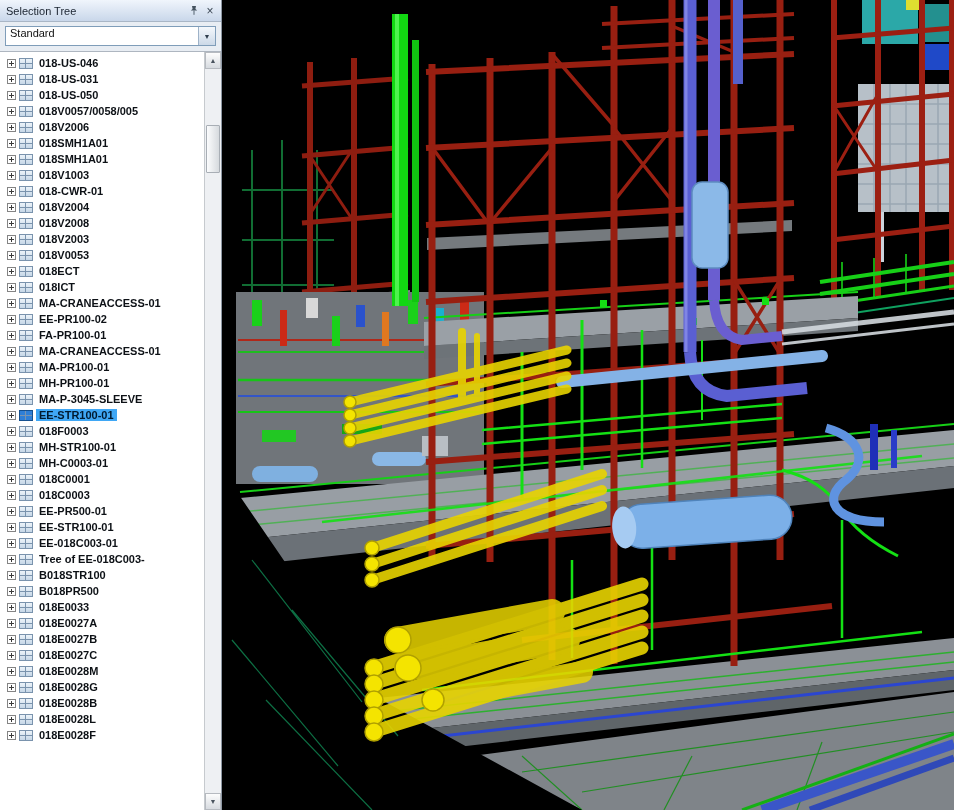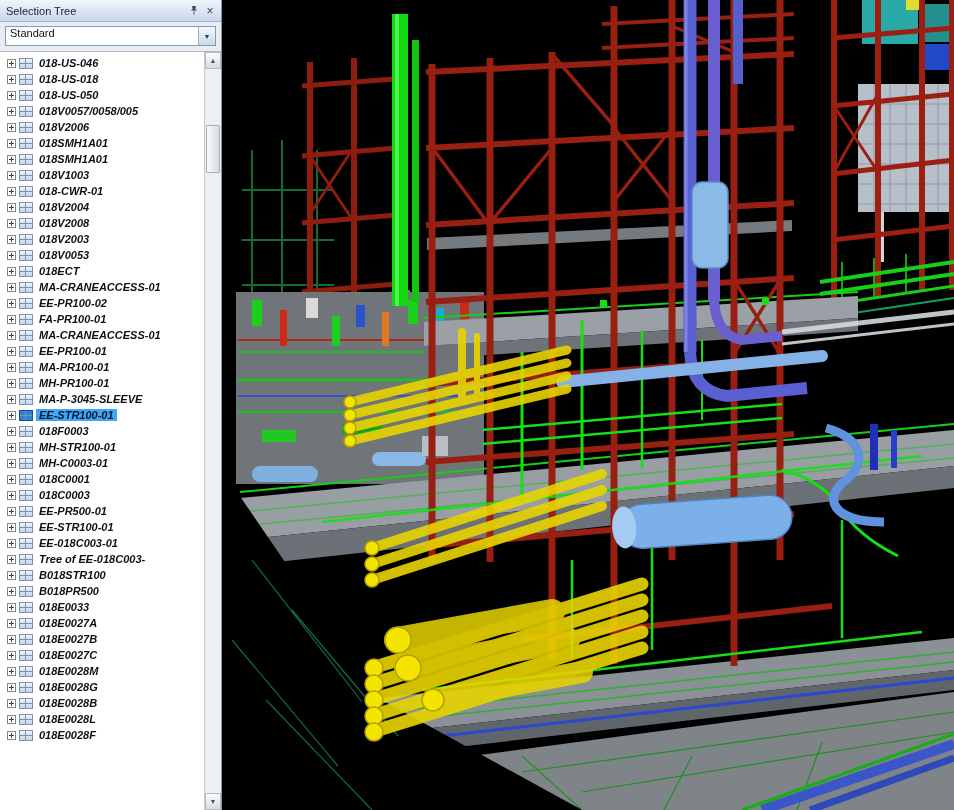--- a/index.html
+++ b/index.html
@@ -22,21 +22,21 @@
   .combo { height:20px; background:#fff; border:1px solid #7f9db9;
            display:flex; font-size:11px; color:#111;
            padding-left:4px; }
   .combo-arrow { margin-left:auto; width:17px; height:100%;
                  background:linear-gradient(#f4f8fc,#ccd9e8);
                  border-left:1px solid #9eb2c8; display:flex; align-items:center;
                  justify-content:center; font-size:7px; color:#2f3e4e; }
 
   
   .tree-area { flex:1; position:relative; background:#fff;
-               border-top:1px solid #aeb6c0; overflow:hidden;font-style:italic; }
+               border-top:1px solid #aeb6c0; overflow:hidden; }
   .tree { position:absolute; left:0; top:0; right:17px; bottom:0;
           overflow:hidden; padding:3px 0 0 7px; }
   .tree-row { display:flex; align-items:center; height:16px; white-space:nowrap; }
   .expand { width:9px; height:9px; flex:none; border:1px solid #848484;
             background:#fff; position:relative; margin-right:3px; }
   .expand::before { content:""; position:absolute; left:1px; right:1px; top:3px;
                     height:1px; background:#3c3c3c; }
   .expand::after  { content:""; position:absolute; top:1px; bottom:1px; left:3px;
                     width:1px; background:#3c3c3c; }
   .item-icon { width:14px; height:11px; flex:none; margin-right:3px;
@@ -93,21 +93,21 @@
     <div class="tree-area">
       <div class="tree">
           <div class="tree-row">
     <span class="expand"></span>
     <span class="item-icon"></span>
     <span class="label">018-US-046</span>
   </div>
           <div class="tree-row">
     <span class="expand"></span>
     <span class="item-icon"></span>
-    <span class="label">018-US-018</span>
+    <span class="label">018-US-031</span>
   </div>
           <div class="tree-row">
     <span class="expand"></span>
     <span class="item-icon"></span>
     <span class="label">018-US-050</span>
   </div>
           <div class="tree-row">
     <span class="expand"></span>
     <span class="item-icon"></span>
     <span class="label">018V0057/0058/005</span>
@@ -158,41 +158,41 @@
     <span class="label">018V0053</span>
   </div>
           <div class="tree-row">
     <span class="expand"></span>
     <span class="item-icon"></span>
     <span class="label">018ECT</span>
   </div>
           <div class="tree-row">
     <span class="expand"></span>
     <span class="item-icon"></span>
+    <span class="label">018ICT</span>
+  </div>
+          <div class="tree-row">
+    <span class="expand"></span>
+    <span class="item-icon"></span>
     <span class="label">MA-CRANEACCESS-01</span>
   </div>
           <div class="tree-row">
     <span class="expand"></span>
     <span class="item-icon"></span>
     <span class="label">EE-PR100-02</span>
   </div>
           <div class="tree-row">
     <span class="expand"></span>
     <span class="item-icon"></span>
     <span class="label">FA-PR100-01</span>
   </div>
           <div class="tree-row">
     <span class="expand"></span>
     <span class="item-icon"></span>
     <span class="label">MA-CRANEACCESS-01</span>
-  </div>
-          <div class="tree-row">
-    <span class="expand"></span>
-    <span class="item-icon"></span>
-    <span class="label">EE-PR100-01</span>
   </div>
           <div class="tree-row">
     <span class="expand"></span>
     <span class="item-icon"></span>
     <span class="label">MA-PR100-01</span>
   </div>
           <div class="tree-row">
     <span class="expand"></span>
     <span class="item-icon"></span>
     <span class="label">MH-PR100-01</span>

